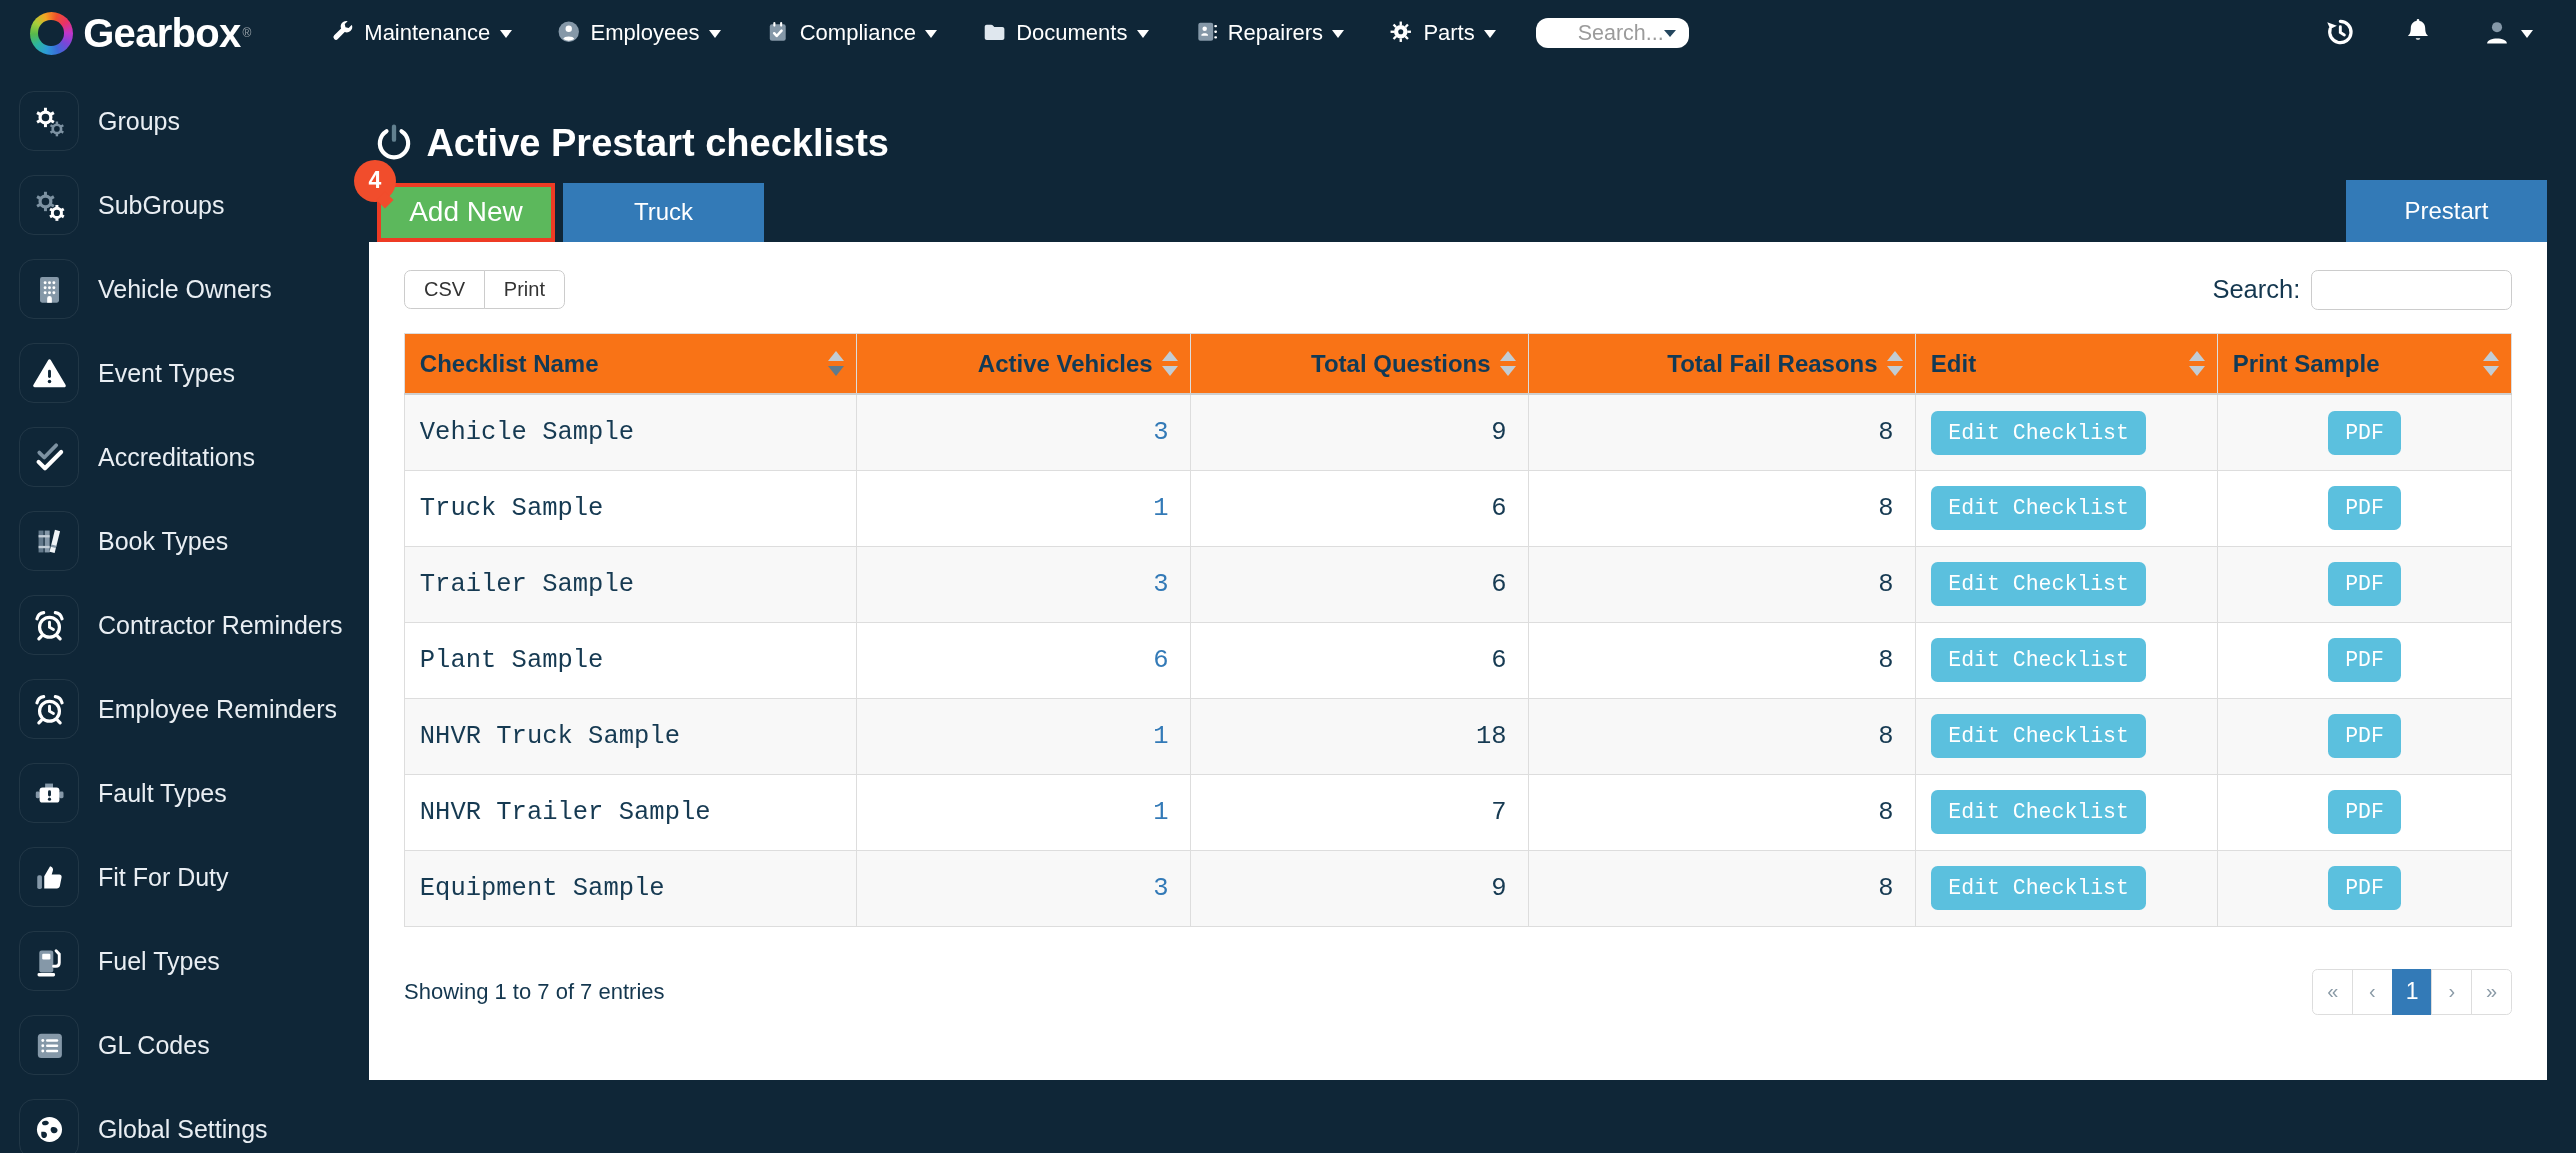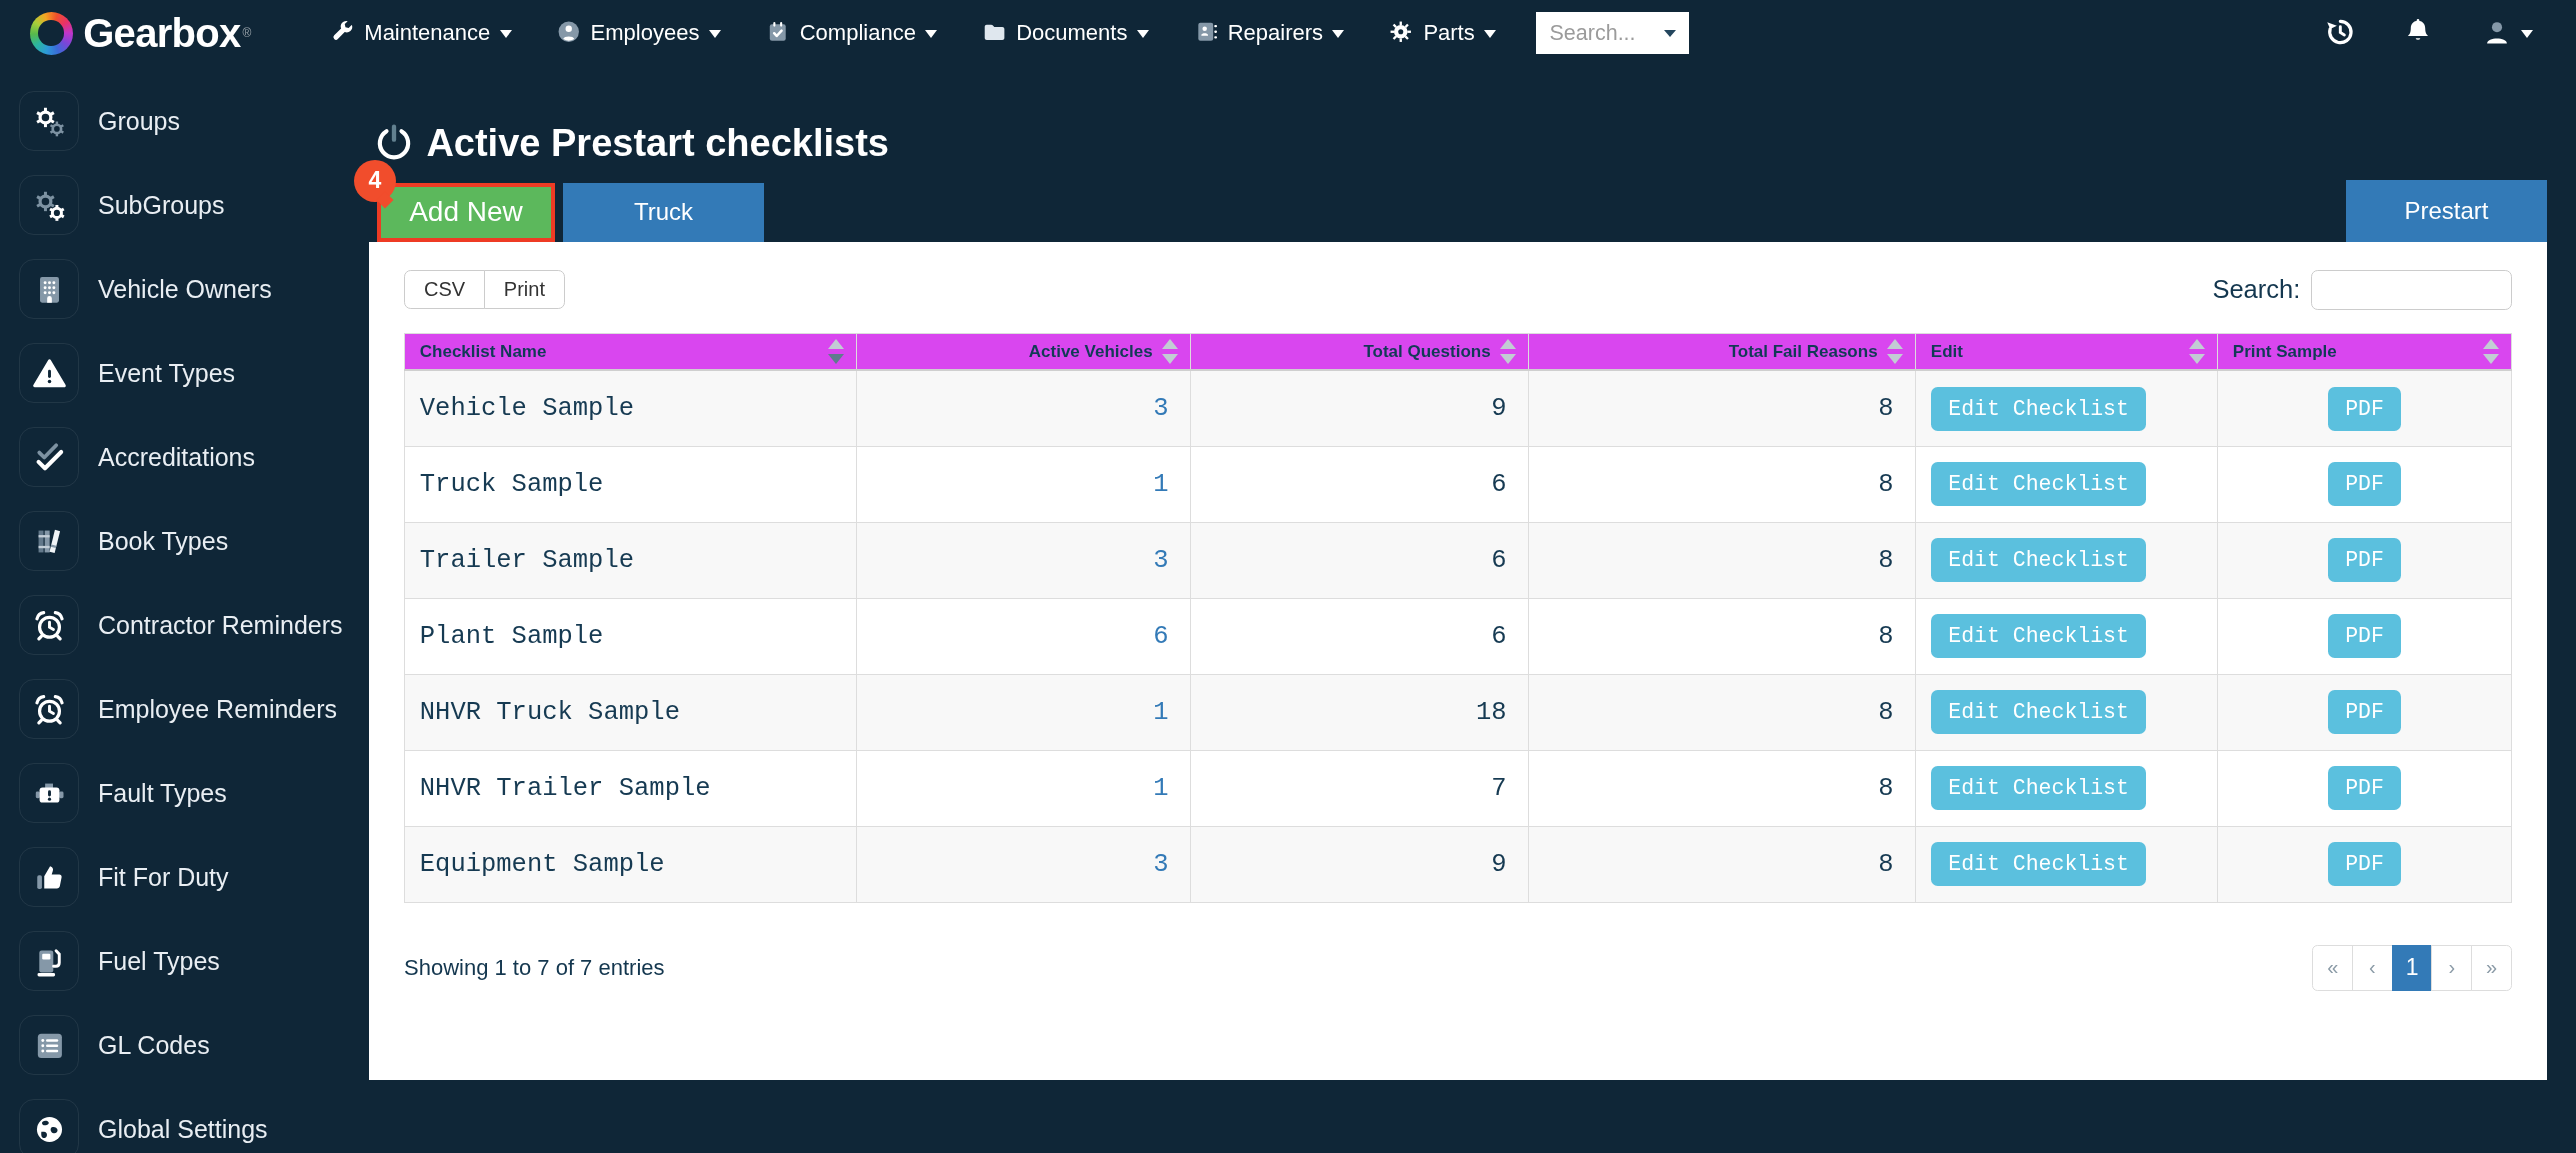--- a/index.html
+++ b/index.html
@@ -16,22 +16,22 @@
   .logo-hole { width:25.5px; height:25.5px; border-radius:50%; background:#0f2637; }
   .logo-text { color:#fff; font-size:40px; font-weight:700; letter-spacing:-0.7px; margin-left:10.7px; }
   .logo-sup { color:#fff; opacity:.55; font-size:12px; vertical-align:top; line-height:20px; margin-left:2px; }
 
   .nav { display:flex; align-items:center; margin-left:78px; gap:44px; }
   .nav-item { display:flex; align-items:center; gap:9.4px; cursor:pointer; }
   .nav-item svg { width:25.5px; height:25.5px; }
   .nav-label { color:#fff; font-size:22px; }
   .caret { width:0; height:0; border-left:6.7px solid transparent; border-right:6.7px solid transparent; border-top:8px solid #fff; margin-top:2.7px; }
 
-  .nav-search { margin-left:40px; width:153px; height:42px; background:#fff; border-radius:0;
-    display:flex; align-items:center; justify-content:space-between; padding:0 13.4px; cursor:pointer; }
+  .nav-search { margin-left:40px; width:153px; height:30px; background:#fff; border-radius:12px;
+    display:flex; align-items:center; justify-content:flex-end; padding:0 13.4px; cursor:pointer; }
   .nav-search-text { color:#9b9b9b; font-size:21.5px; }
   .caret-dark { width:0; height:0; border-left:6px solid transparent; border-right:6px solid transparent; border-top:7.4px solid #24465e; }
 
   .top-right { margin-left:auto; display:flex; align-items:center; gap:47px; margin-right:19px; }
   .top-icon { display:flex; align-items:center; gap:8px; cursor:pointer; }
   .top-icon svg { width:32px; height:32px; }
 
   
   .layout { flex:1; display:flex; overflow:hidden; }
   .sidebar { width:369px; flex:0 0 369px; padding-top:13.4px; overflow:hidden; }
@@ -71,21 +71,21 @@
   .tool-btn:last-child { border-radius:0 6.7px 6.7px 0; margin-left:-1.3px; }
   .search-area { margin-left:auto; display:flex; align-items:center; gap:10.7px; }
   .search-label { color:#14374f; font-size:25.5px; }
   .search-input { width:201px; height:40px; border:1.3px solid #ccc; border-radius:6.7px; font-size:23px;
     padding:0 10.7px; color:#14374f; font-family:inherit; outline:none; }
 
   
   .table-wrap { margin:23px 35px 0; }
   table { border-collapse:collapse; width:2106px; table-layout:fixed; }
   th, td { border:1.3px solid #ddd; }
-  thead th { height:37px; background:#d946ef; color:#123a56; font-size:17px; font-weight:700;
+  thead th { height:61px; background:#f97316; color:#123a56; font-size:24px; font-weight:700;
     padding:0 12px 0 14.8px; border-bottom:2.7px solid #cfcfcf; cursor:pointer; }
   .th-inner { display:flex; align-items:center; width:100%; }
   .th-left { justify-content:space-between; }
   .th-right { justify-content:flex-end; gap:9.4px; }
   .sorts { display:flex; flex-direction:column; gap:4.7px; }
   .arr-up { width:0; height:0; border-left:8.7px solid transparent; border-right:8.7px solid transparent; border-bottom:10px solid #c2ccd4; }
   .arr-down { width:0; height:0; border-left:8.7px solid transparent; border-right:8.7px solid transparent; border-top:10px solid #c2ccd4; }
   .arr-active { border-top-color:#5f7b8e; }
   tbody td { height:76px; font-size:25.5px; color:#163a52; padding:0 12px 0 14.8px; background:#fff;font-family:Liberation Mono, monospace; }
   tbody tr:nth-child(odd) td { background:#f8f8f8; }

